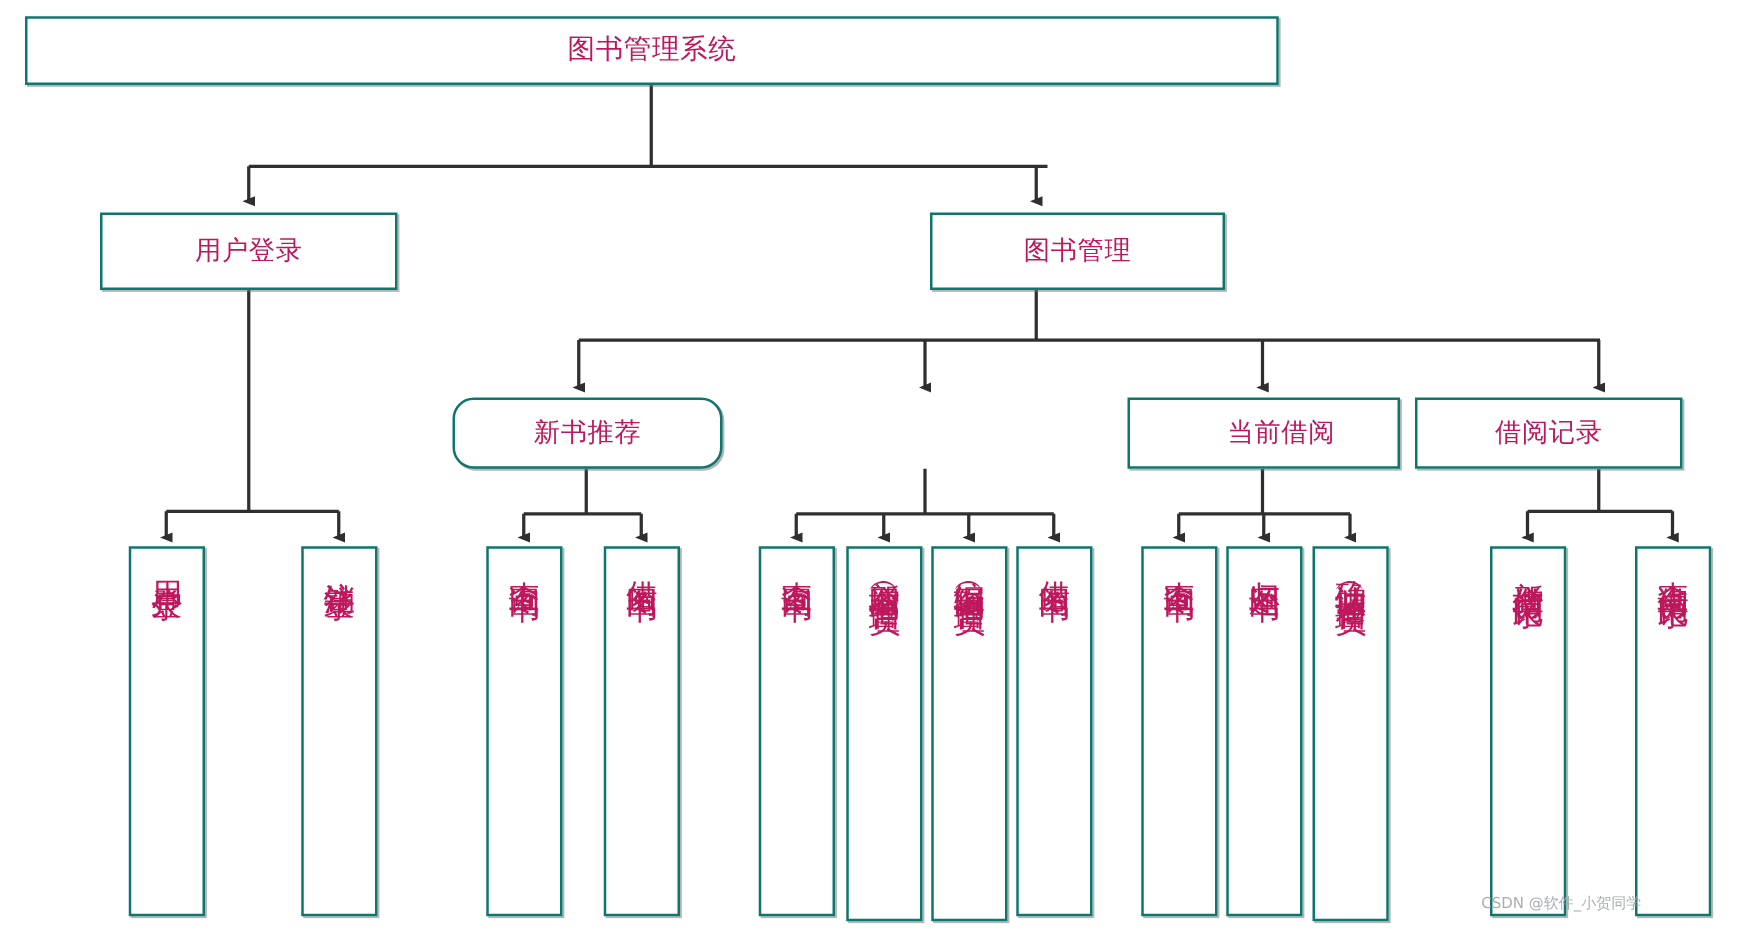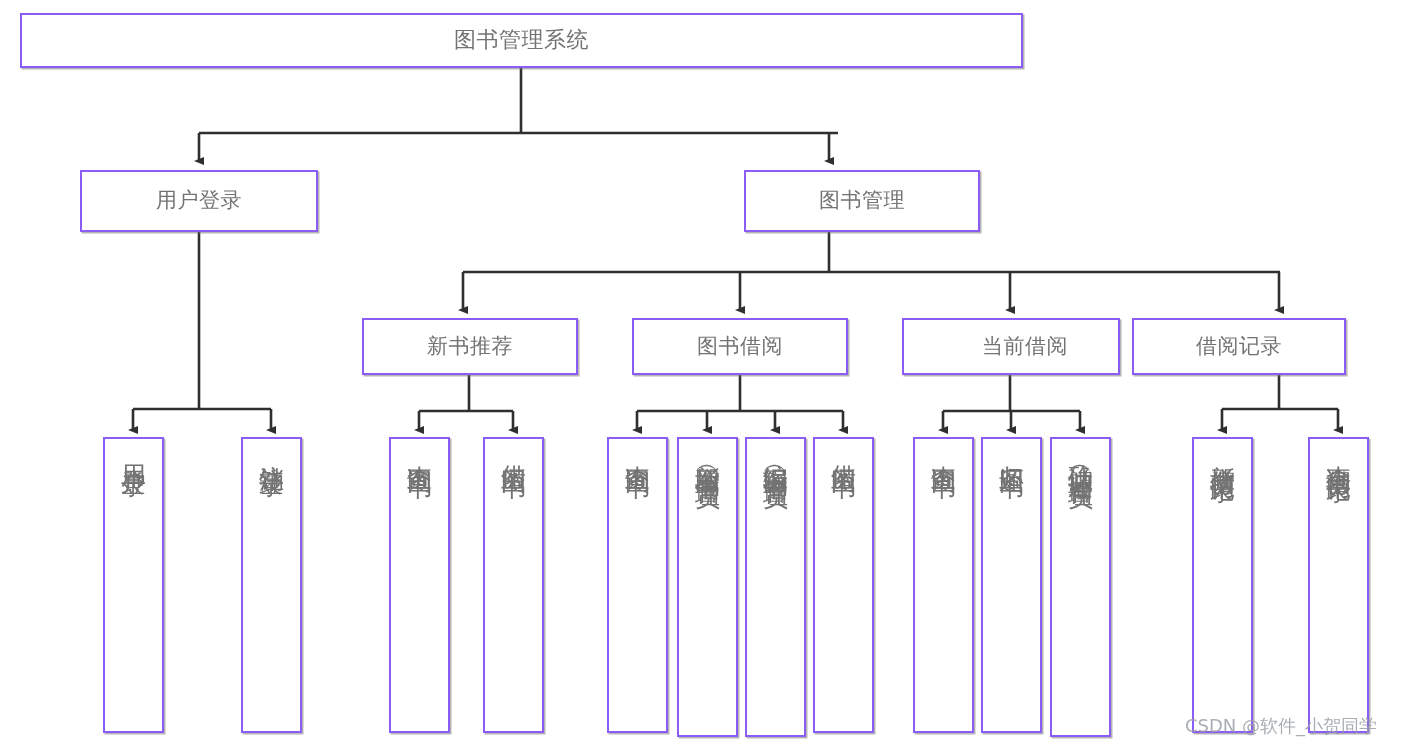--- a/index.html
+++ b/index.html
@@ -22,26 +22,26 @@
     left: 0;
     top: 0;
     width: 1405px;
     height: 747px;
     pointer-events: none;
   }
   .node {
     position: absolute;
     box-sizing: border-box;
     background: #ffffff;
-    border: 2px solid #8b5cf6;
+    border: 2px solid #0f766e;
     box-shadow: 1.5px 1.5px 0 0 rgba(120,120,120,0.55);
     display: flex;
     align-items: center;
     justify-content: center;
-    color: #737373;
+    color: #be185d;
     text-align: center;
     z-index: 2;
   }
   .node-label {
     display: block;
     line-height: 1.12;
     letter-spacing: 0.5px;
     white-space: pre;
   }
   
@@ -61,21 +61,21 @@
     writing-mode: vertical-rl;
     text-orientation: upright;
     font-size: 25px;
     line-height: 1;
     letter-spacing: 3px;
   }
   .watermark {
     position: absolute;
     left: 1185px;
     top: 714px;
-    font-size: 18px;
+    font-size: 12px;
     color: #9aa0a6;
     opacity: 0.85;
     white-space: nowrap;
     z-index: 3;
     font-family: "DejaVu Sans", "Liberation Sans", sans-serif;
   }
 </style>
 </head>
 <body>
 
@@ -135,25 +135,22 @@
     <span class="node-label">图书管理系统</span>
   </div>
 
   <div class="node horiz" style="left:80px; top:170px; width:238px; height:62px;">
     <span class="node-label">用户登录</span>
   </div>
   <div class="node horiz" style="left:712px; top:170px; width:236px; height:62px;margin-left:32px;">
     <span class="node-label">图书管理</span>
   </div>
 
-  <div class="node horiz" style="left:362px; top:318px; width:216px; height:57px;">
+  <div class="node horiz" style="left:362px; top:318px; width:216px; height:57px;border-radius:17px;">
     <span class="node-label">新书推荐</span>
-  </div>
-  <div class="node horiz" style="left:632px; top:318px; width:216px; height:57px;">
-    <span class="node-label">图书借阅</span>
   </div>
   <div class="node horiz" style="left:902px; top:318px; width:218px; height:57px;padding-left:28px;">
     <span class="node-label">当前借阅</span>
   </div>
   <div class="node horiz" style="left:1132px; top:318px; width:214px; height:57px;">
     <span class="node-label">借阅记录</span>
   </div>
 
   <div class="node vert" style="left:103px; top:437px; width:61px; height:296px;">
     <span class="node-label">用户登录</span>

